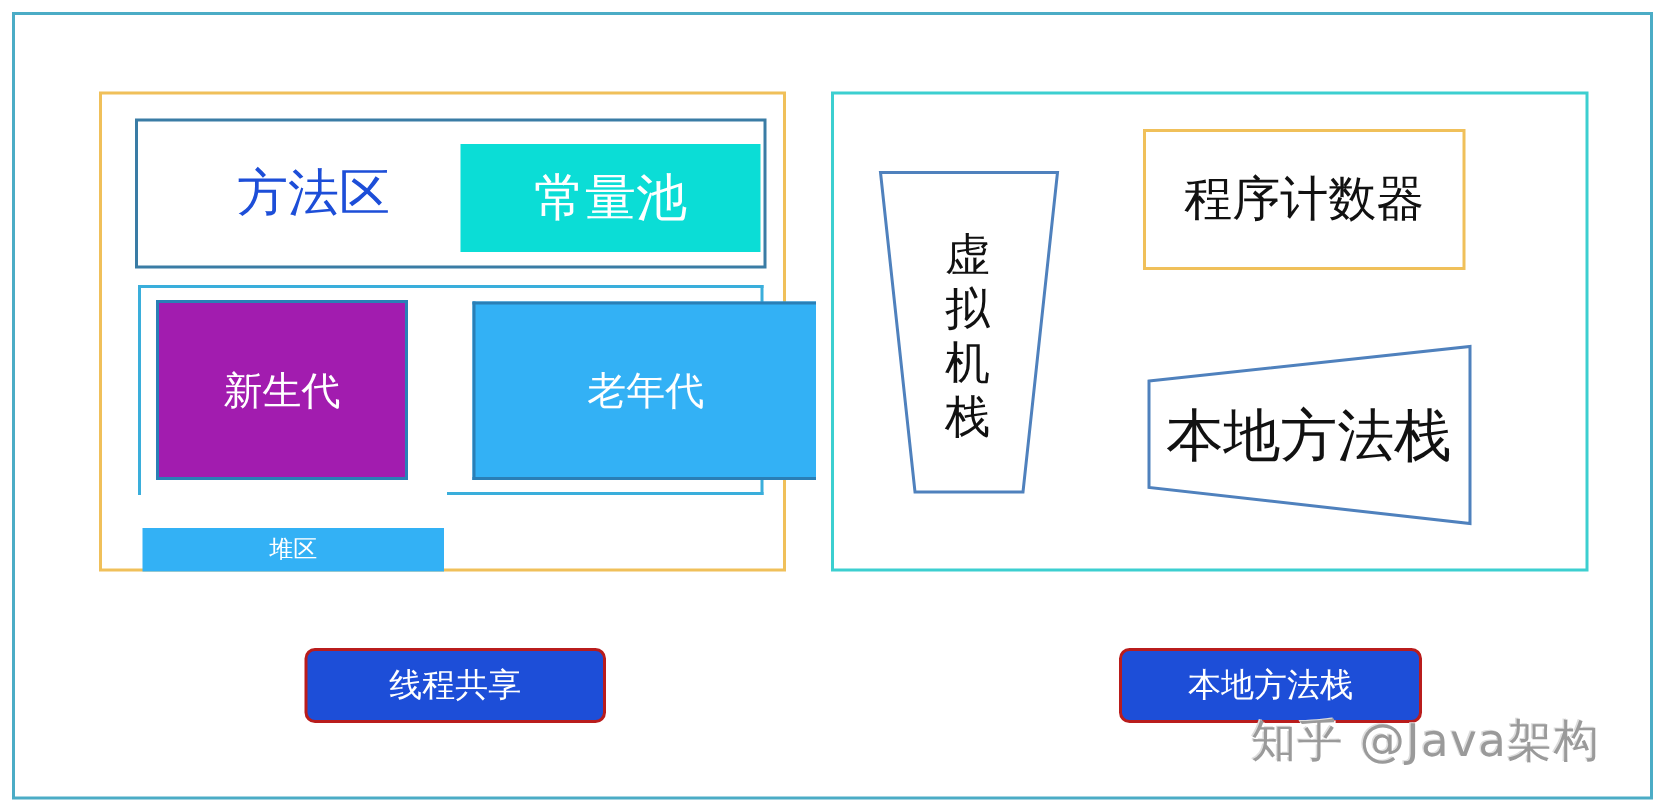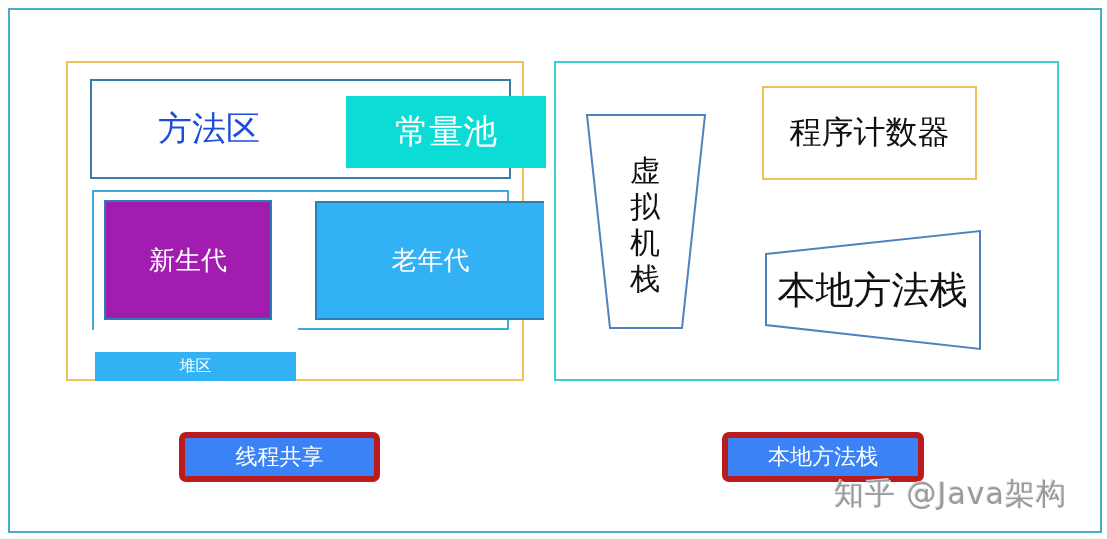--- a/index.html
+++ b/index.html
@@ -3,31 +3,31 @@
 <meta charset="utf-8">
 <style>
   html, body { margin:0; padding:0; background:#ffffff; }
   body { width:1107px; height:539px; position:relative; overflow:hidden;
          font-family: "DejaVu Sans", "Liberation Sans", sans-serif; }
   .abs { position:absolute; box-sizing:border-box; }
   .frame { left:8px; top:8px; width:1094px; height:525px; border:2px solid #4bacc6; }
   .shared { left:66px; top:61px; width:458px; height:320px; border:2px solid #f0c05a; }
   .method { left:90px; top:79px; width:421px; height:100px; border:2px solid #3a7ca5; }
   .method-label { left:103px; top:81px; width:212px; height:96px; display:flex; align-items:center; justify-content:center; font-size:34px; color:#1d4ed8; }
-  .constpool { left:307px; top:96px; width:200px; height:72px; background:#0bddd6; color:#fff; display:flex; align-items:center; justify-content:center; font-size:34px;margin-left:39px; }
+  .constpool { left:307px; top:96px; width:200px; height:72px; background:#0bddd6; color:#fff; display:flex; align-items:center; justify-content:center; font-size:34px; }
   .heap { left:92px; top:190px; width:417px; height:140px; border:2px solid #3aaedb; border-bottom:none; }
   .heap-bottom { left:298px; top:328px; width:211px; height:2px; background:#3aaedb; }
   .young { left:104px; top:200px; width:168px; height:120px; background:#a21caf; border:2px solid #2a7fb6; color:#fff; display:flex; align-items:center; justify-content:center; font-size:26px; }
   .old { left:315px; top:201px; width:229px; height:119px; background:#33b1f5; border:2px solid #2a7fb6; border-right:none; color:#fff; display:flex; align-items:center; justify-content:center; font-size:26px; }
   .heap-label { left:95px; top:352px; width:201px; height:29px; background:#33b1f5; color:#fff; display:flex; align-items:center; justify-content:center; font-size:16px; }
   .private { left:554px; top:61px; width:505px; height:320px; border:2px solid #3ccfd0; }
   .pc { left:762px; top:86px; width:215px; height:94px; border:2px solid #f0c05a; display:flex; align-items:center; justify-content:center; font-size:32px; color:#111; }
   .vmstack-label { left:612px; top:150px; width:66px; height:150px; display:flex; flex-direction:column; align-items:center; justify-content:center; font-size:30px; line-height:36px; color:#111; }
   .native-label { left:770px; top:260px; width:205px; height:60px; display:flex; align-items:center; justify-content:center; font-size:38px; color:#111; }
-  .btn { border-radius:7px; background:#3b82f6; border:6px solid #b91c1c; color:#fff; display:flex; align-items:center; justify-content:center; font-size:22px; }
+  .btn { border-radius:7px; background:#1d4ed8; border:2px solid #b91c1c; color:#fff; display:flex; align-items:center; justify-content:center; font-size:22px;margin-left:24px; }
   .btn-shared { left:179px; top:432px; width:201px; height:50px; }
   .btn-private { left:722px; top:432px; width:202px; height:50px; }
   .watermark { left:834px; top:472px; width:250px; height:44px; display:flex; align-items:center; font-size:30px; color:#9a9a9a; text-shadow:1px 1px 0 #fff, -1px -1px 0 #ddd; letter-spacing:1px; }
   svg.shapes { position:absolute; left:0; top:0; width:1107px; height:539px; }
 </style>
 </head>
 <body>
 
 <div class="abs frame"></div>
 

